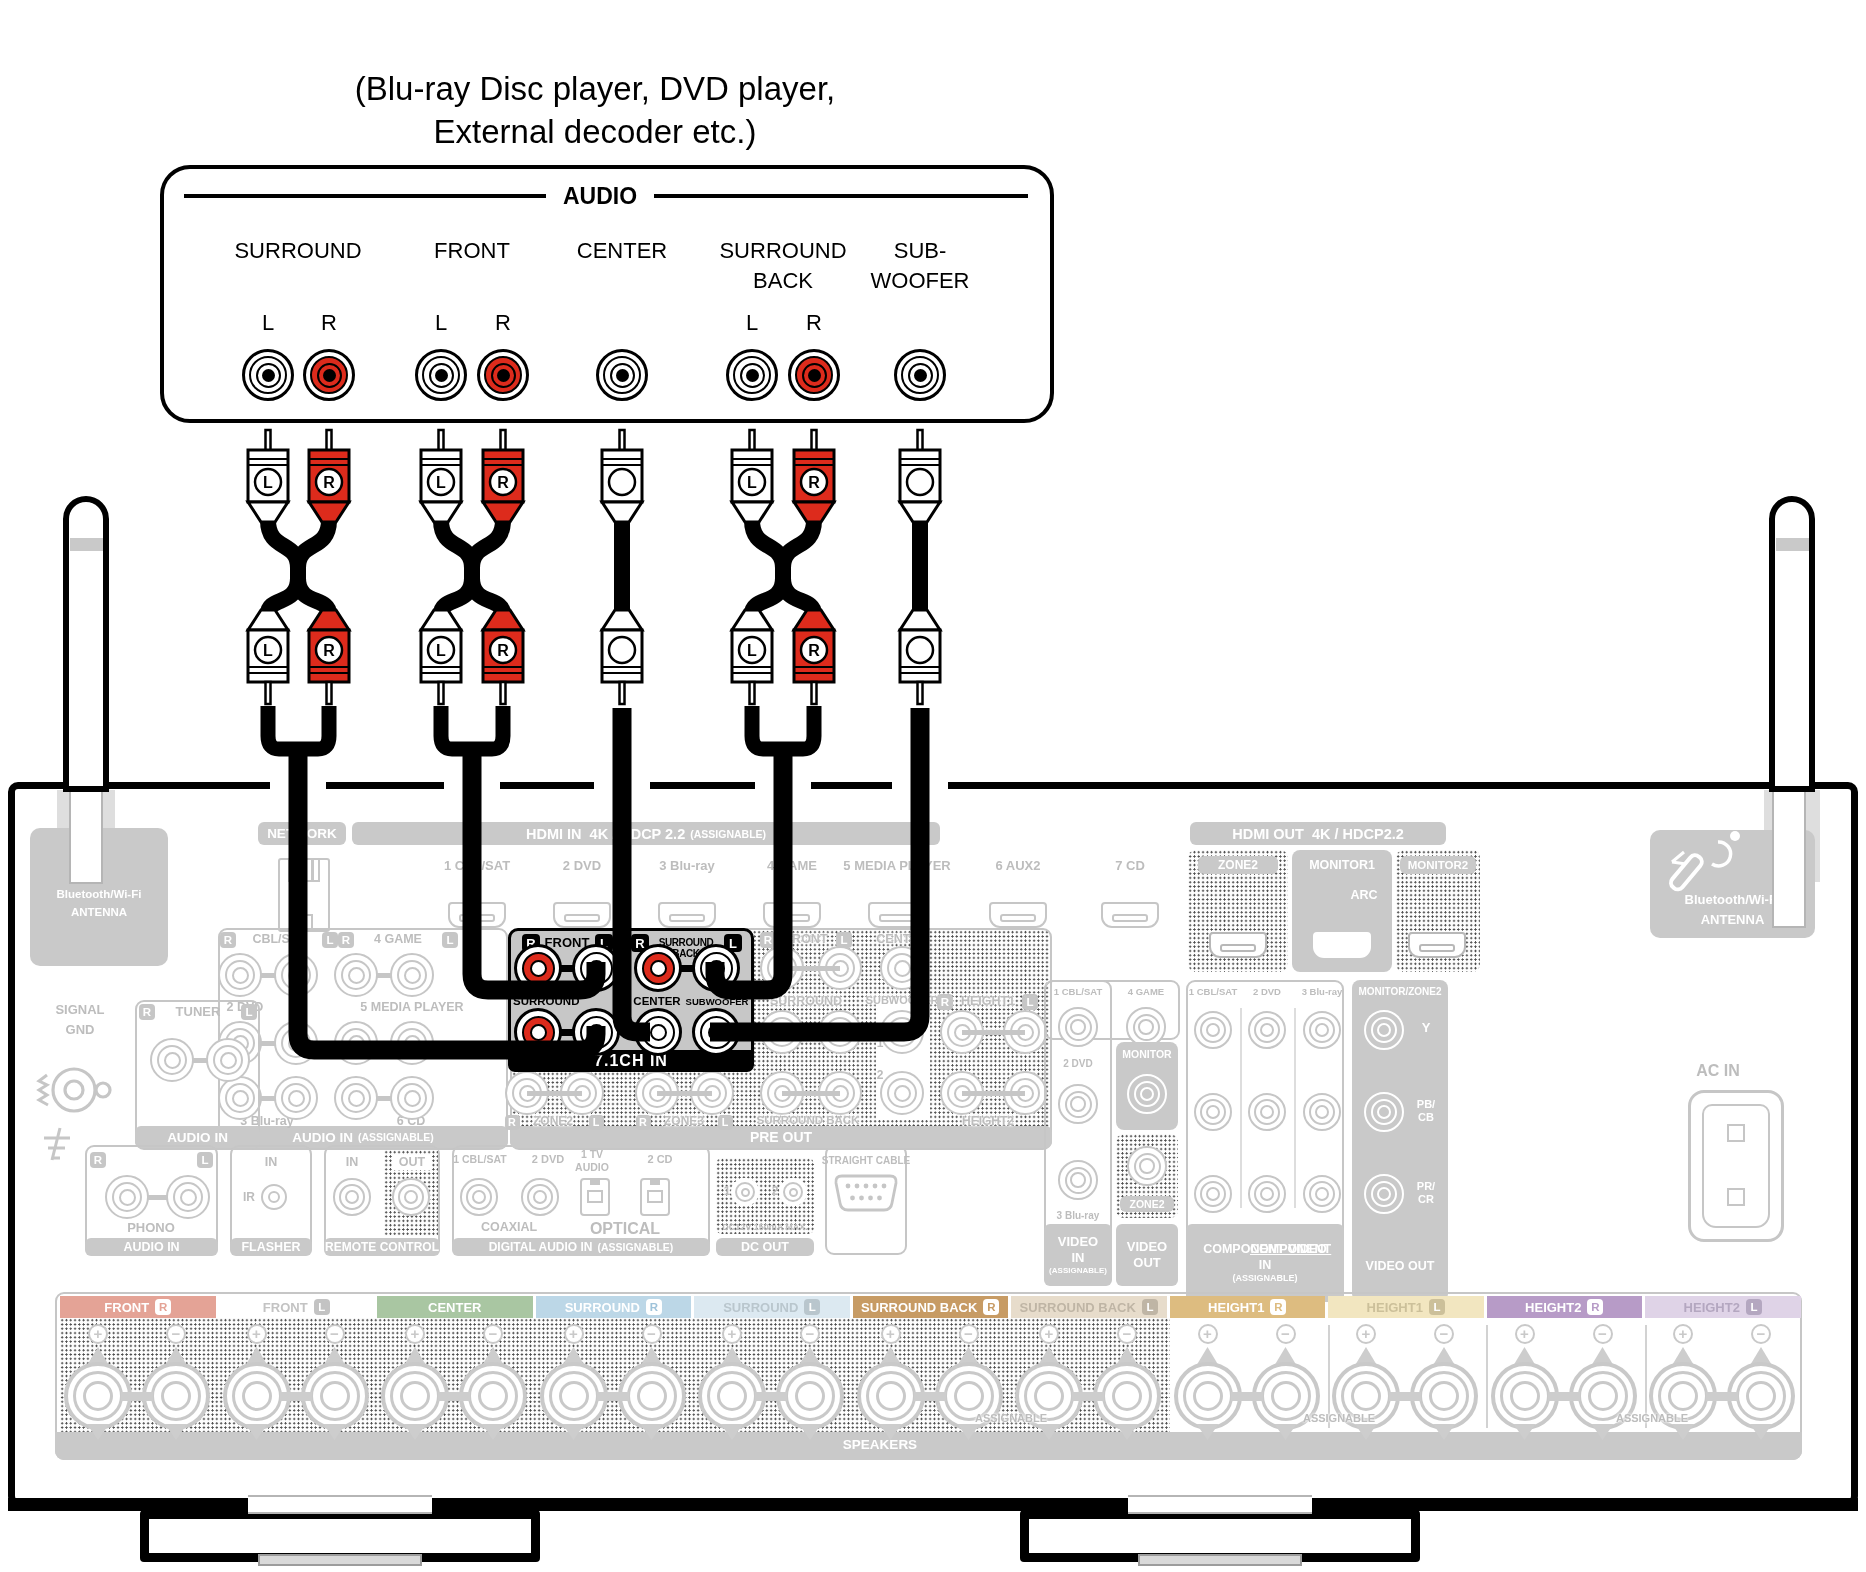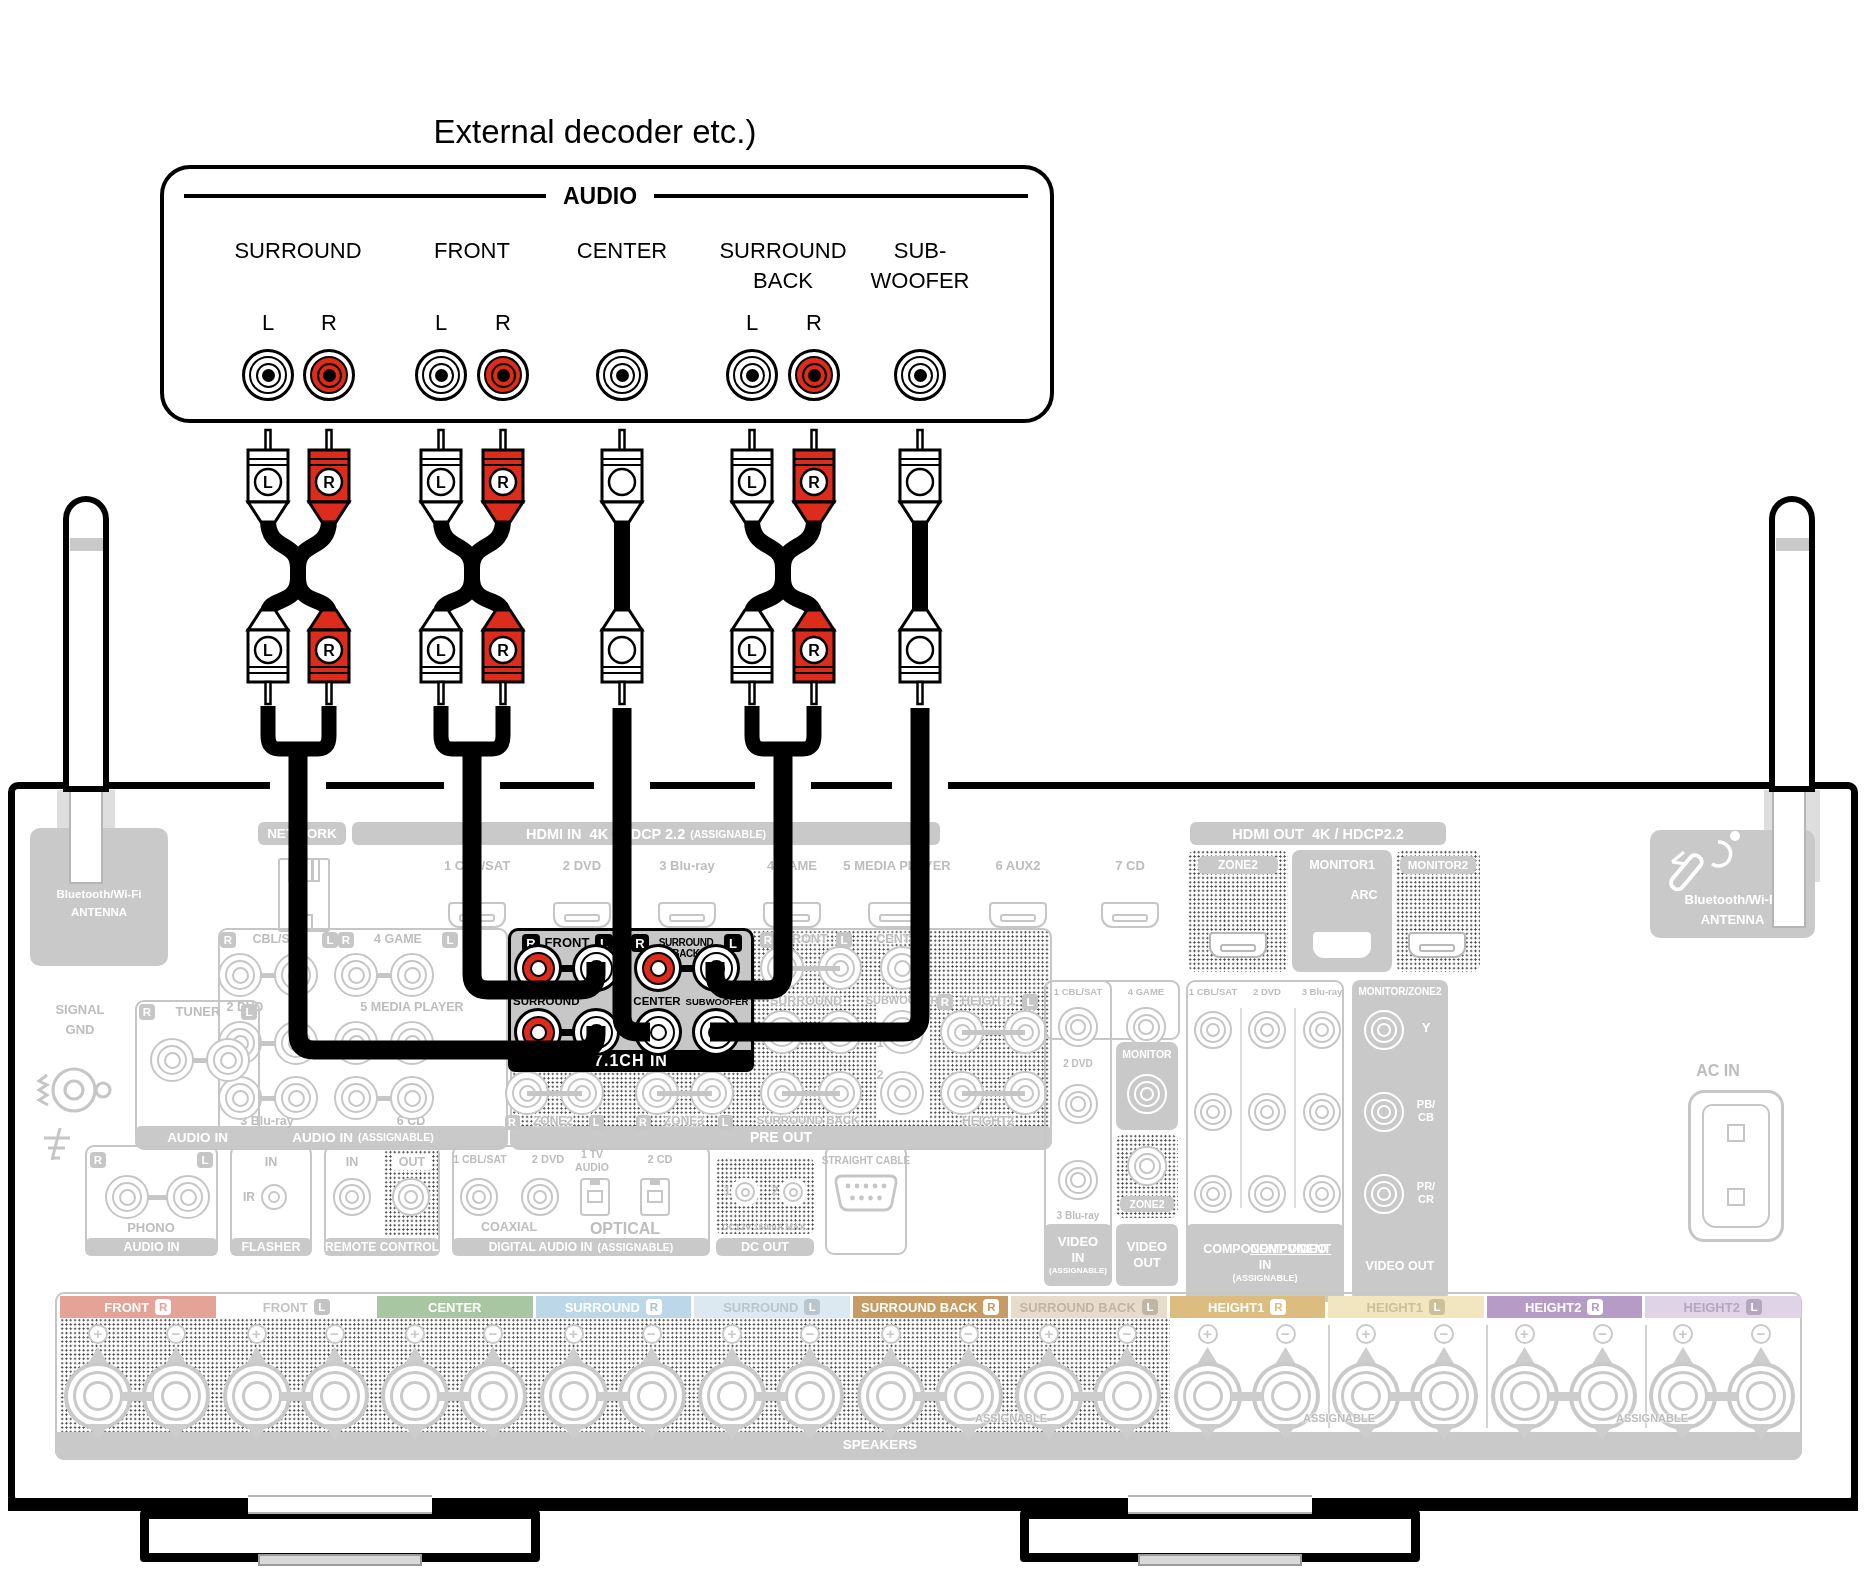--- a/index.html
+++ b/index.html
@@ -11,20 +11,21 @@
        display:flex;align-items:center;justify-content:center;white-space:pre;}
   .outl{border:2.5px solid #c6c6c6;border-radius:9px;}
   .dots{background-image:radial-gradient(#4d4d4d 1.05px,transparent 1.2px);
         background-size:4.3px 4.3px;background-color:#fdfdfd;}
   svg{position:absolute;left:0;top:0;overflow:visible;}
 </style>
 </head>
 <body>
 
 <div id="stage">
+  <div class="abs ctr" style="left:0;top:70px;width:1190px;font-size:33px;color:#000;">(Blu-ray Disc player, DVD player,</div>
   <div class="abs ctr" style="left:0;top:113px;width:1190px;font-size:33px;color:#000;">External decoder etc.)</div>
 <div class="abs outl" style="left: 160px; top: 165px; width: 894px; height: 258px; box-sizing: border-box; border: 4px solid rgb(0, 0, 0); border-radius: 30px;"></div>
     <div class="abs" style="left: 184px; top: 194px; width: 362px; height: 3.5px; background: rgb(0, 0, 0);"></div>
     <div class="abs" style="left: 654px; top: 194px; width: 374px; height: 3.5px; background: rgb(0, 0, 0);"></div>
     <div class="abs" style="left: 450px; top: 183px; width: 300px; font-size: 23px; font-weight: 600; color: rgb(0, 0, 0); text-align: center; white-space: pre;">AUDIO</div>
     <div class="abs" style="left: 148px; top: 238px; width: 300px; font-size: 22px; font-weight: normal; color: rgb(0, 0, 0); text-align: center; white-space: pre;">SURROUND</div>
     <div class="abs" style="left: 118px; top: 310px; width: 300px; font-size: 22px; font-weight: normal; color: rgb(0, 0, 0); text-align: center; white-space: pre;">L</div>
     <div class="abs" style="left: 179px; top: 310px; width: 300px; font-size: 22px; font-weight: normal; color: rgb(0, 0, 0); text-align: center; white-space: pre;">R</div>
     <div class="abs" style="left: 322px; top: 238px; width: 300px; font-size: 22px; font-weight: normal; color: rgb(0, 0, 0); text-align: center; white-space: pre;">FRONT</div>
     <div class="abs" style="left: 291px; top: 310px; width: 300px; font-size: 22px; font-weight: normal; color: rgb(0, 0, 0); text-align: center; white-space: pre;">L</div>

